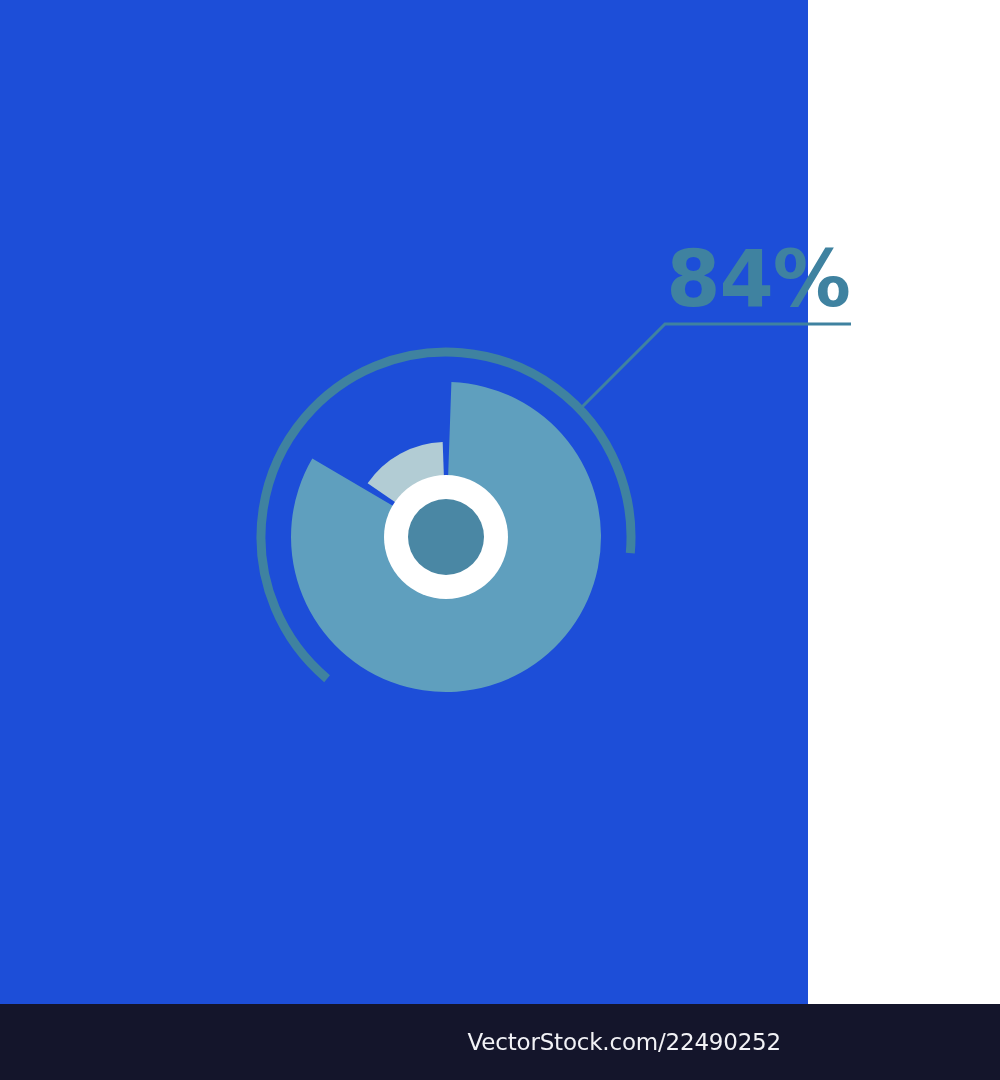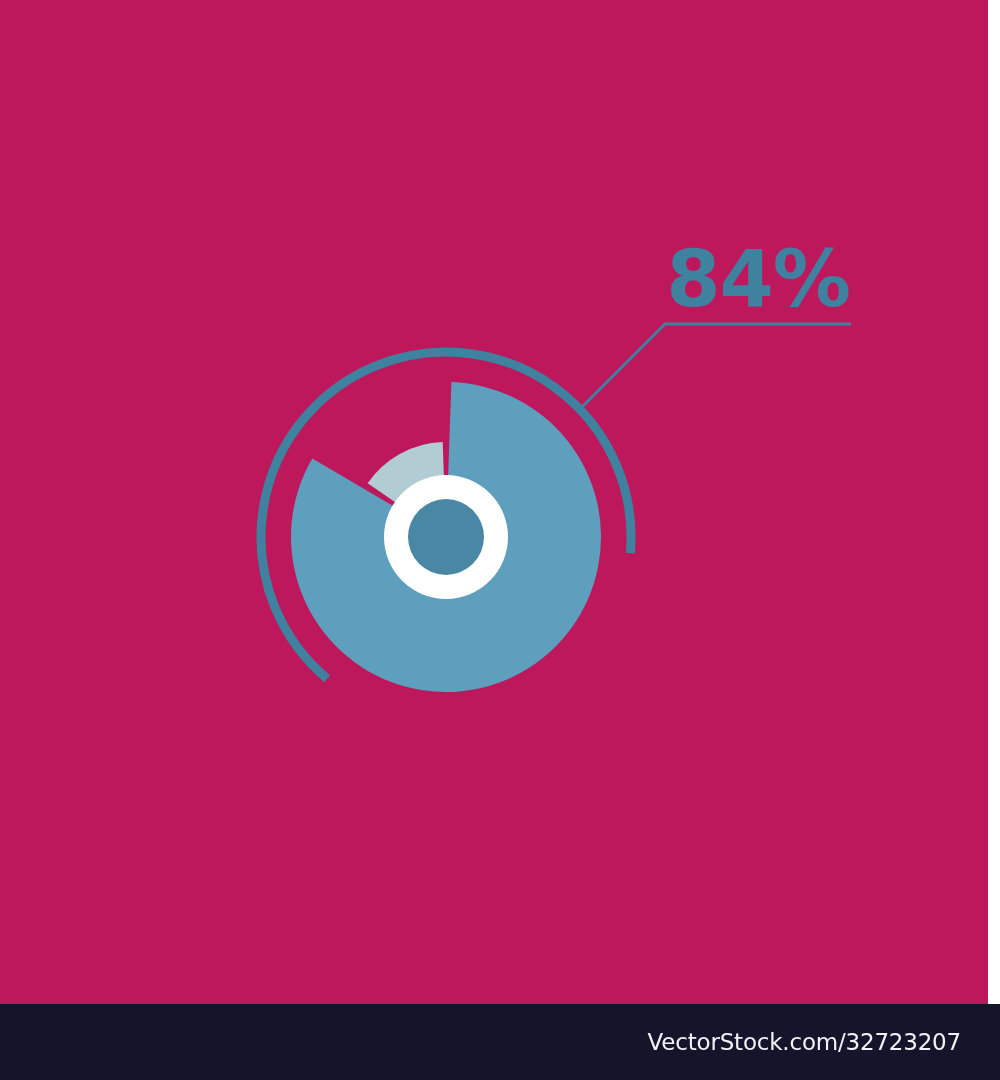--- a/index.html
+++ b/index.html
@@ -10,24 +10,23 @@
   body {
     width: 1000px;
     height: 1080px;
     position: relative;
     overflow: hidden;
     font-family: "Liberation Sans", sans-serif;
   }
   #stage {
     position: absolute;
     left: 0; top: 0;
-    width: 940px;
+    width: 808px;
     height: 1080px;
-    background: #be185d;
-    padding-left: 48px;
+    background: #1d4ed8;
   }
   #chart-svg {
     position: absolute;
     left: 0; top: 0;
     width: 1000px;
     height: 1004px;
     display: block;
   }
   .pct-label {
     font-family: "DejaVu Sans", "Liberation Sans", sans-serif;
@@ -96,15 +95,15 @@
     <circle cx="446" cy="537" r="38" fill="#4a87a4"></circle>
 
     <path d="M 580 409 L 665 324 L 851 324" fill="none" stroke="#3f82a0" stroke-width="3" stroke-linejoin="miter"></path>
 
     <text class="pct-label" x="758" y="306" text-anchor="middle" fill="#3f82a0">84%</text>
   </svg>
 
   <div id="footer-bar"></div>
 
 
-  <div id="watermark-url">VectorStock.com/32723207</div>
+  <div id="watermark-url">VectorStock.com/22490252</div>
 
 </div>
 
 </body></html>

